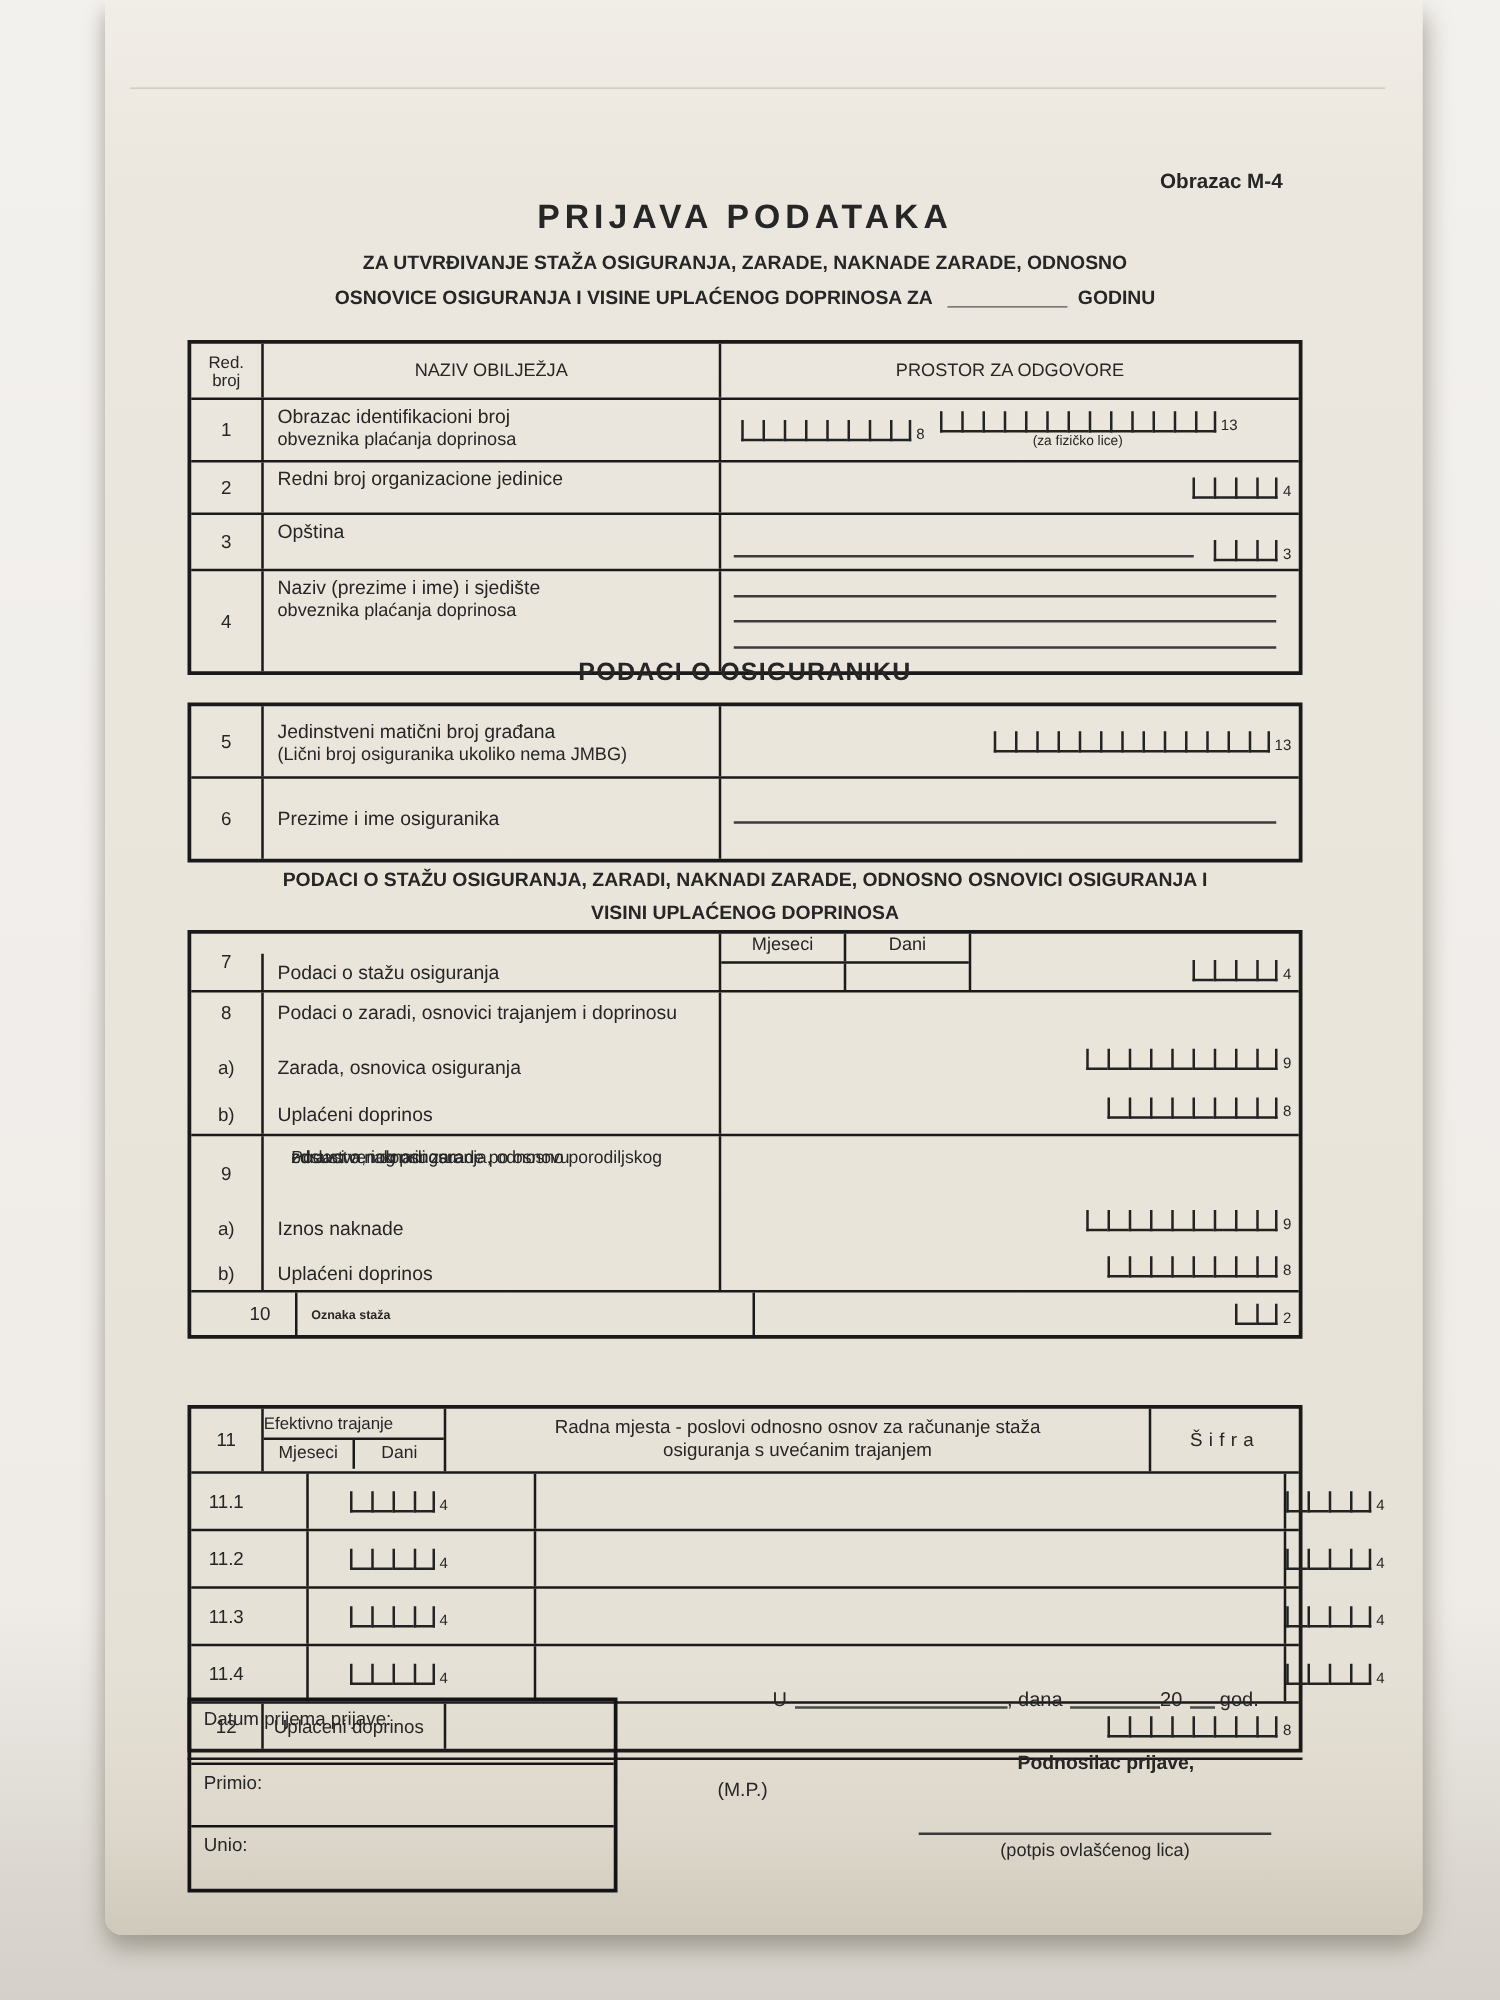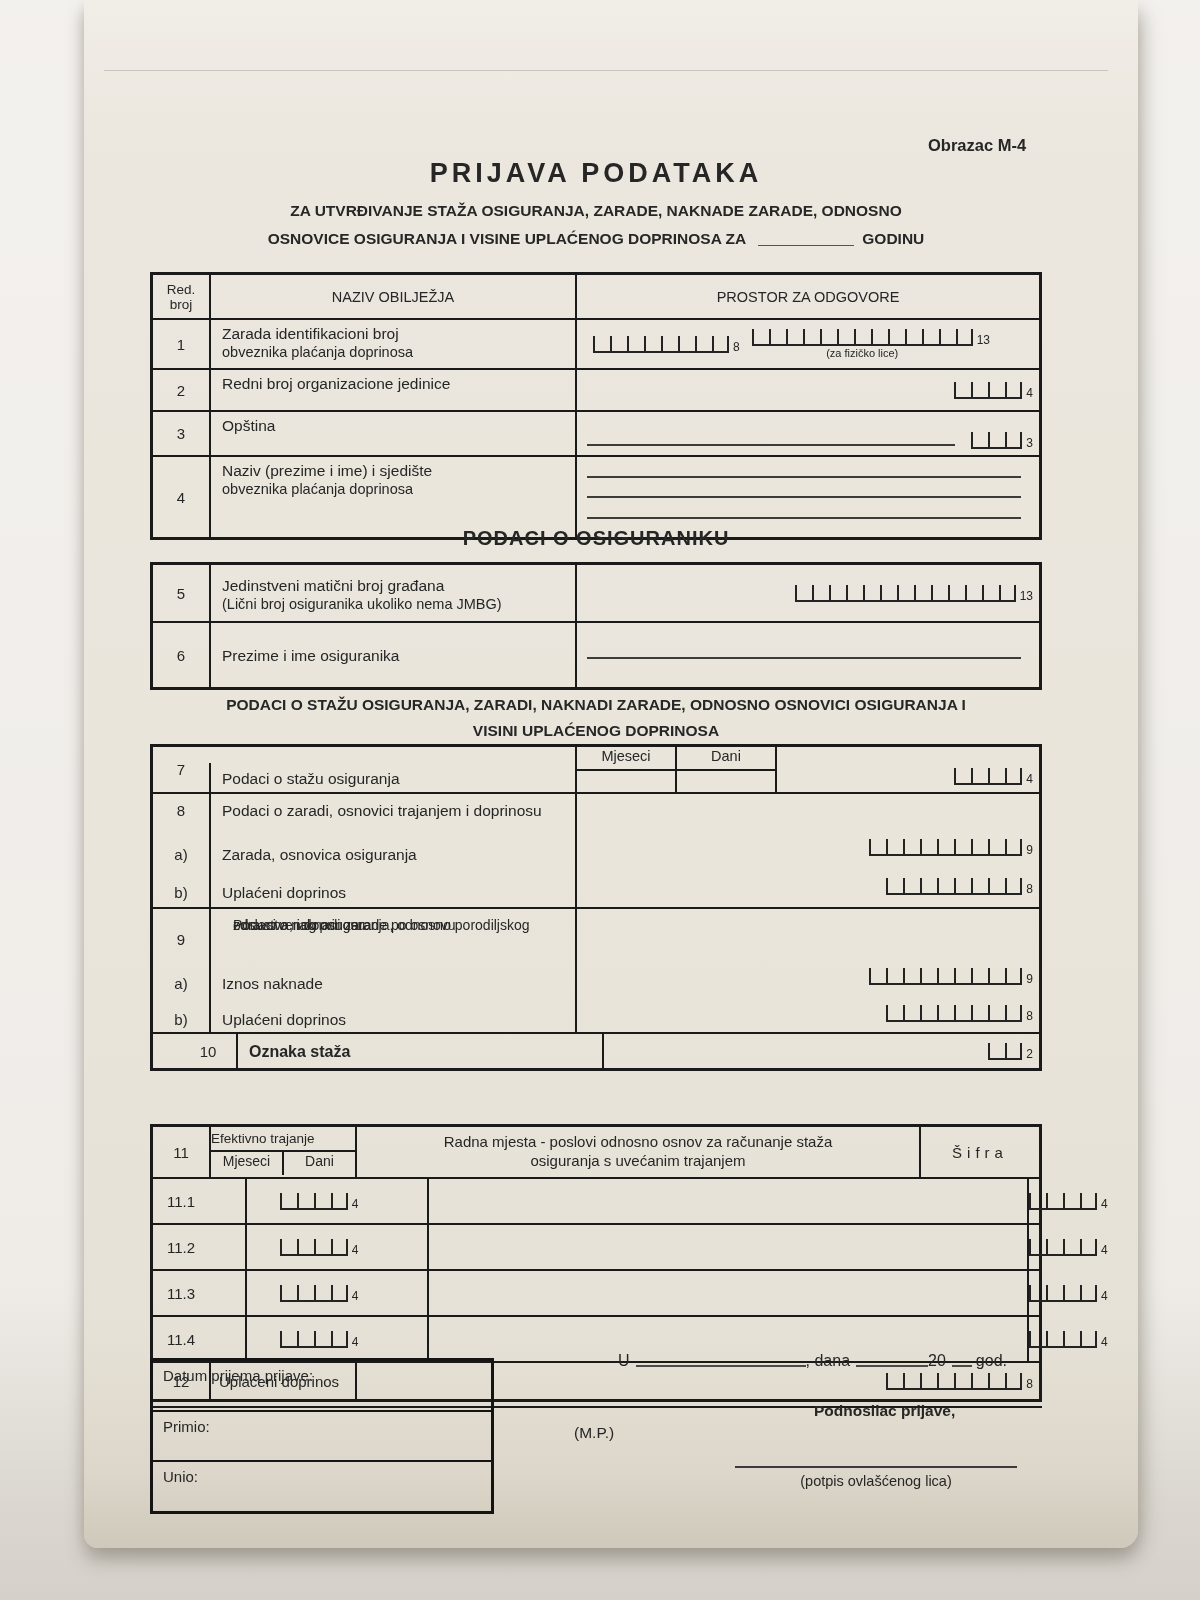--- a/index.html
+++ b/index.html
@@ -81,21 +81,21 @@
   .mini-row > div:first-child{border-right:2px solid #1a1a1a;}
   .t3 .r7 .comb{position:absolute;right:6px;bottom:7px;}
   .t3 .blk{position:relative;}
   .t3 .blk8{height:115px;}
   .t3 .blk9{height:125px;}
   .t3 .blk .cnum,.t3 .blk .clab{display:block;position:relative;}
   .t3 .blk .cnum span{position:absolute;left:0;width:100%;text-align:center;}
   .t3 .blk .clab div{position:absolute;left:11px;right:6px;}
   .t3 .blk .cans .comb{position:absolute;right:6px;}
   .t3 .r10{height:36px;padding-left:27px;}
-  .t3 .r10 .clab{display:flex;align-items:center;font-weight:bold;font-size:16px;text-align:right;}
+  .t3 .r10 .clab{display:flex;align-items:center;font-weight:bold;font-size:10px;text-align:right;}
   .t3 .r10 .cans{display:flex;align-items:center;justify-content:flex-end;padding-right:6px;}
   .lab3{font-size:14px;line-height:18px;}
 
   
   .t4{top:1124px;}
   .t4 .c1{width:56px;flex:none;display:flex;align-items:center;justify-content:center;font-size:15px;box-sizing:border-box;}
   .t4 .c2{width:146px;flex:none;border-left:2px solid #1a1a1a;box-sizing:border-box;}
   .t4 .c3{width:564px;flex:none;border-left:2px solid #1a1a1a;box-sizing:border-box;}
   .t4 .c4{flex:1;border-left:2px solid #1a1a1a;box-sizing:border-box;}
   .t4 .hrow{height:50px;}
@@ -148,21 +148,21 @@
       <div class="cnum">
         <span>Red.</span>
         <span>broj</span>
       </div>
       <div class="clab">NAZIV OBILJEŽJA</div>
       <div class="cans">PROSTOR ZA ODGOVORE</div>
     </div>
     <div class="row r1">
       <div class="cnum">1</div>
       <div class="clab">
-        <div>Zarada identifikacioni broj</div>
+        <div>Obrazac identifikacioni broj</div>
         <div class="lab2">obveznika plaćanja doprinosa</div>
       </div>
       <div class="cans">
         <span class="comb">
             <span class="comb-cells">
               <span class="comb-cell"></span>
               <span class="comb-cell"></span>
               <span class="comb-cell"></span>
               <span class="comb-cell"></span>
               <span class="comb-cell"></span>

